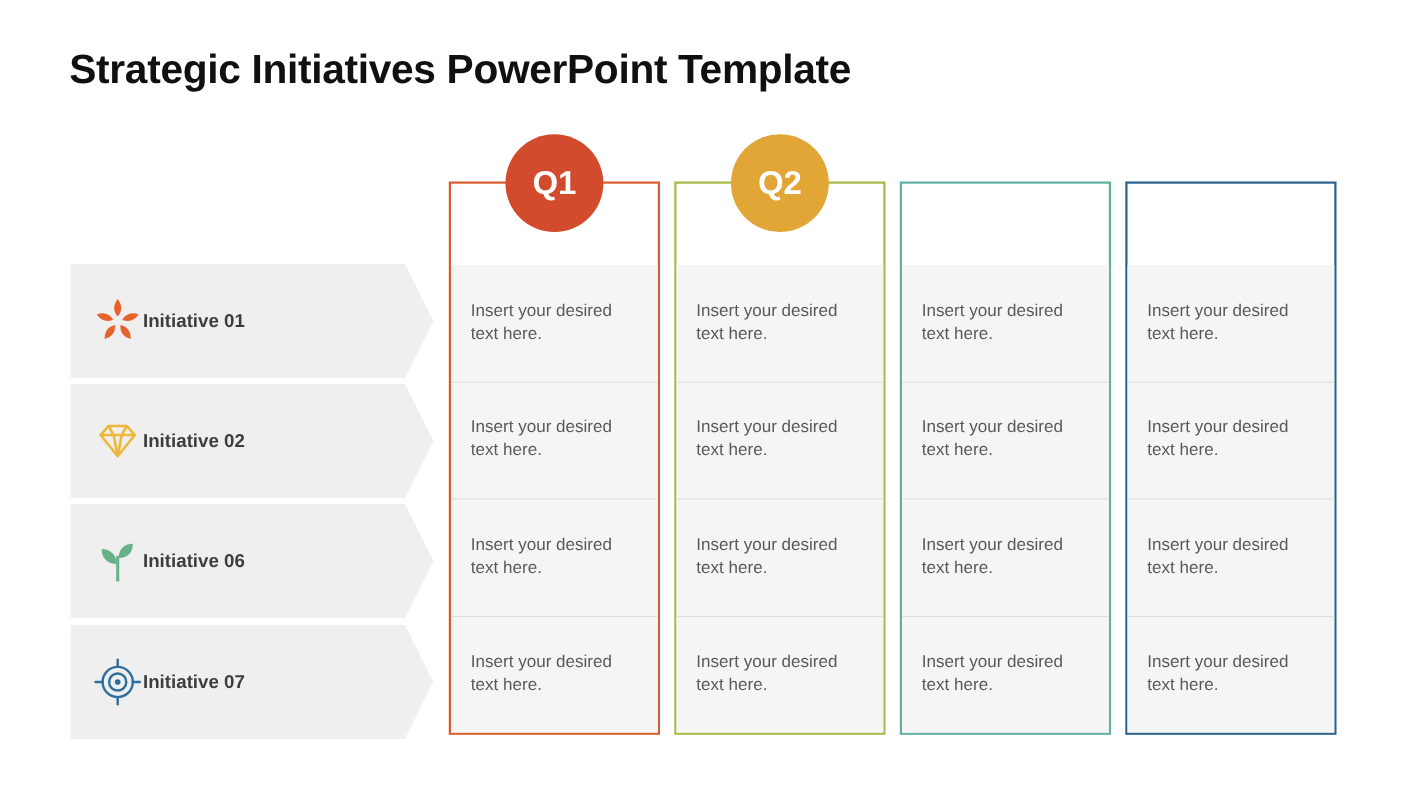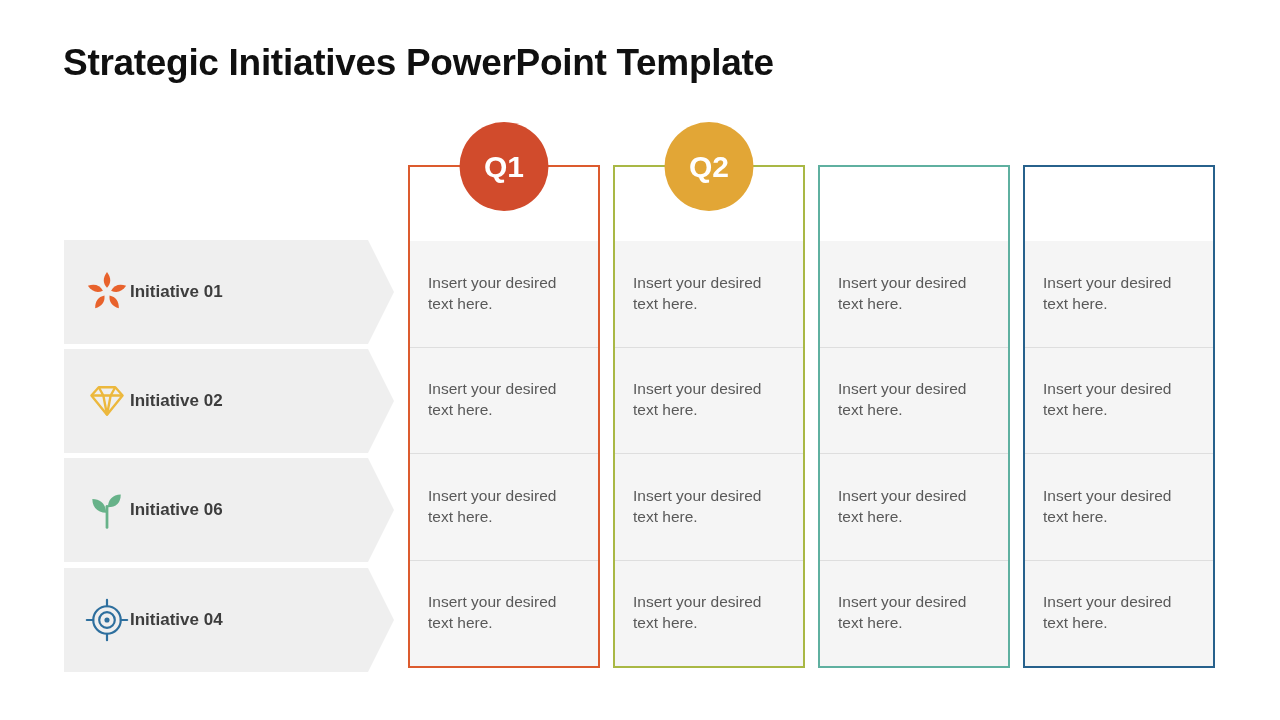--- a/index.html
+++ b/index.html
@@ -218,16 +218,16 @@
 
   <div class="init-row" style="top:568px">
     <span class="init-icon" style="color: rgb(46, 111, 158);">
       <svg viewBox="0 0 48 48" width="44" height="44" fill="none" stroke="currentColor" stroke-width="2.4" aria-hidden="true">
         <circle cx="24" cy="24" r="15"></circle>
         <circle cx="24" cy="24" r="8.5"></circle>
         <circle cx="24" cy="24" r="2.8" fill="currentColor" stroke="none"></circle>
         <path d="M24 2 L24 9 M24 39 L24 46 M2 24 L9 24 M39 24 L46 24" stroke-linecap="round"></path>
       </svg>
     </span>
-    <span class="init-label">Initiative 04</span>
+    <span class="init-label">Initiative 07</span>
   </div>
 
 </div>
 
 </body></html>

